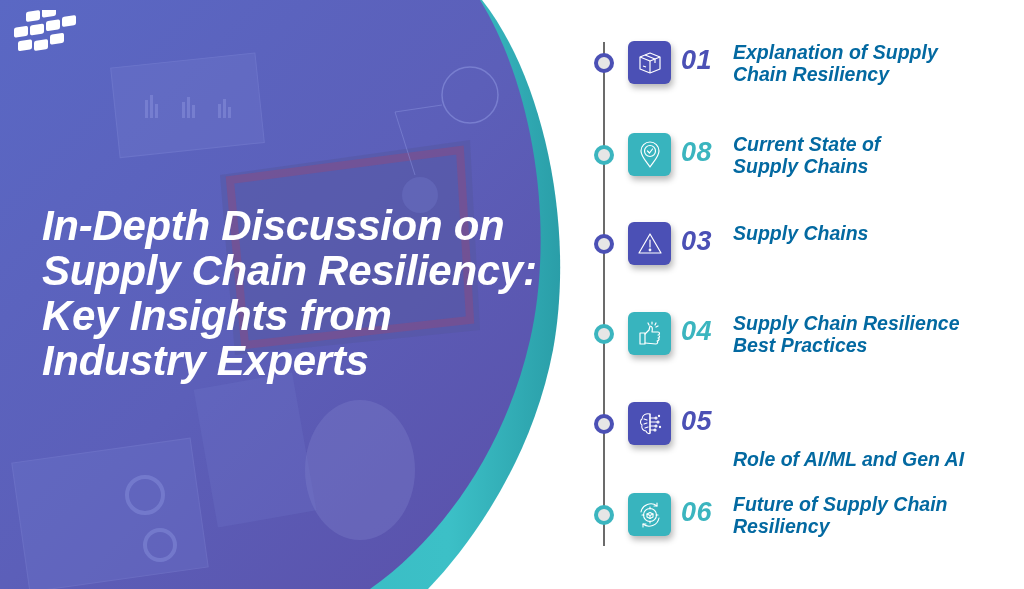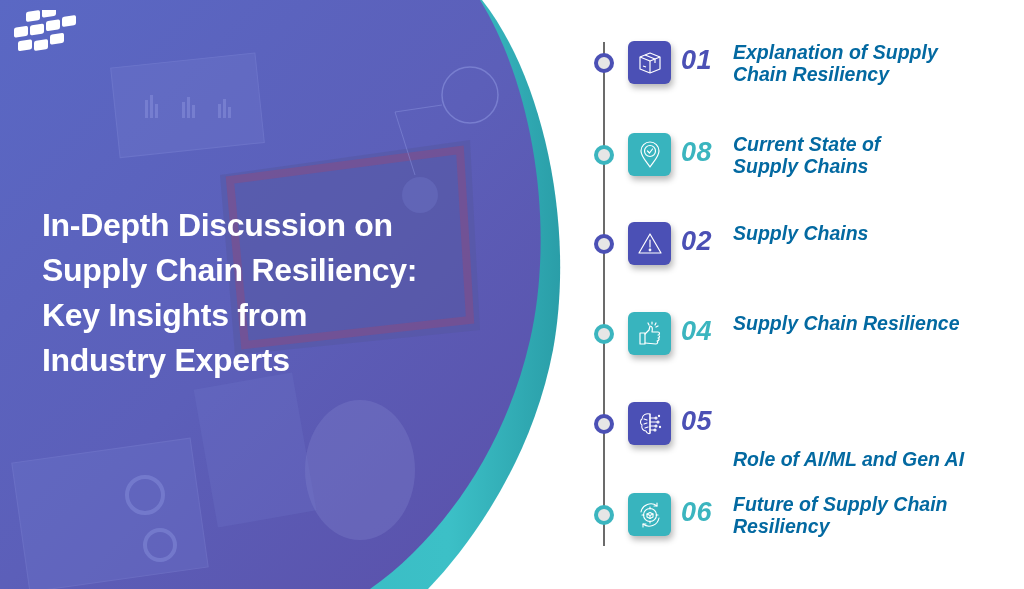--- a/index.html
+++ b/index.html
@@ -6,22 +6,23 @@
   html, body { width: 1024px; height: 589px; overflow: hidden; background: #ffffff; }
   body { position: relative; font-family: "Liberation Sans", "DejaVu Sans", sans-serif; }
 
   .hero-wrap { position: absolute; left: 0; top: 0; width: 1024px; height: 589px; }
   .hero-svg { position: absolute; left: 0; top: 0; }
 
   .logo { position: absolute; left: 12px; top: 10px; width: 68px; height: 50px; }
 
   .title {
     position: absolute; left: 42px; top: 203px; width: 470px;
-    color: #ffffff; font-weight: bold; font-size: 32px; line-height: 45px;
+    color: #ffffff; font-weight: bold; font-size: 42px; line-height: 45px;
     letter-spacing: -0.3px;
+    font-style: italic;
   }
   .title span { display: block; white-space: nowrap; }
 
   .timeline-line {
     position: absolute; left: 603px; top: 42px; width: 2px; height: 504px;
     background: #6b6b6b;
   }
   .agenda-item { position: absolute; left: 592px; height: 50px; width: 430px; font-style: italic; }
   .dot {
     position: absolute; left: 2px; top: 12px; width: 20px; height: 20px;
@@ -159,41 +160,42 @@
 
 <div class="agenda-item" style="top:222px;">
   <div class="dot"></div>
   <div class="icon-box">
     <svg viewBox="0 0 30 30" fill="none" stroke="#ffffff" stroke-width="1.2" stroke-linejoin="round" stroke-linecap="round">
       <path d="M15 5 L26 24 L4 24 Z"></path>
       <path d="M15 11 L15 18"></path>
       <circle cx="15" cy="21" r="0.8"></circle>
     </svg>
   </div>
-  <div class="num">02</div>
+  <div class="num">03</div>
   <div class="label">
     <span>Supply Chains</span>
   </div>
 </div>
 
 <div class="agenda-item" style="top:312px;">
   <div class="dot teal"></div>
   <div class="icon-box teal">
     <svg viewBox="0 0 30 30" fill="none" stroke="#ffffff" stroke-width="1.2" stroke-linejoin="round" stroke-linecap="round">
       <rect x="5" y="14" width="5" height="11"></rect>
       <path d="M10 15 L14 11 L15 7 C17 7 18 9 17 13 L23 13 C25 13 25 16 23 16 C25 16 25 19 23 19 C25 19 24 22 22 22 C23 22 23 25 21 25 L10 24"></path>
       <path d="M17 3 L17 5"></path>
         <path d="M21 4 L20 6"></path>
         <path d="M13 4 L14 6"></path>
         <path d="M23 7 L21 8"></path>
     </svg>
   </div>
   <div class="num teal">04</div>
   <div class="label">
     <span>Supply Chain Resilience</span>
+    <span>Best Practices</span>
   </div>
 </div>
 
 <div class="agenda-item" style="top:402px;">
   <div class="dot"></div>
   <div class="icon-box">
     <svg viewBox="0 0 30 30" fill="none" stroke="#ffffff" stroke-width="1.1" stroke-linejoin="round" stroke-linecap="round">
       <path d="M15 5 C11 4 7 6 7 10 C5 11 5 15 7 16 C6 19 8 22 11 22 C12 25 15 25 15 24 Z"></path>
       <path d="M15 5 L15 24"></path>
       <path d="M9 10 L12 11 M9 15 L12 14 M10 19 L13 18"></path>

